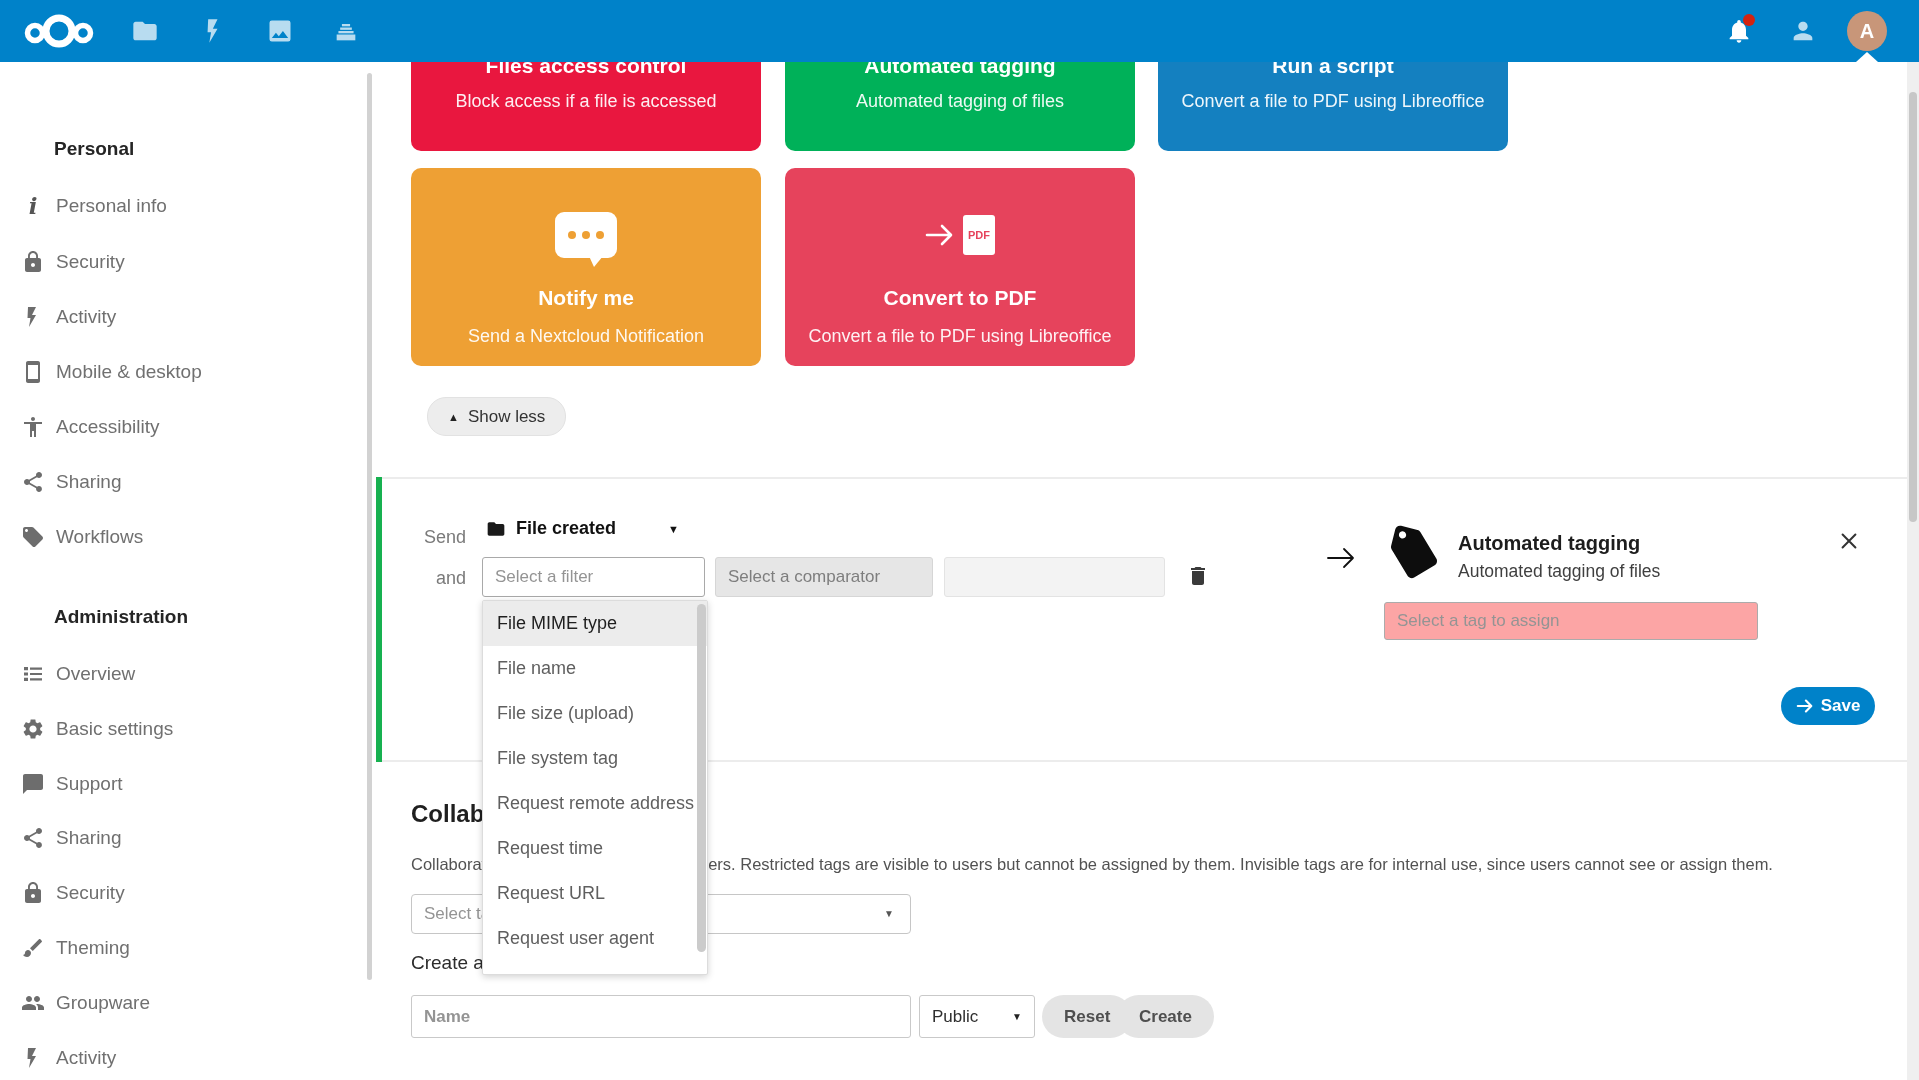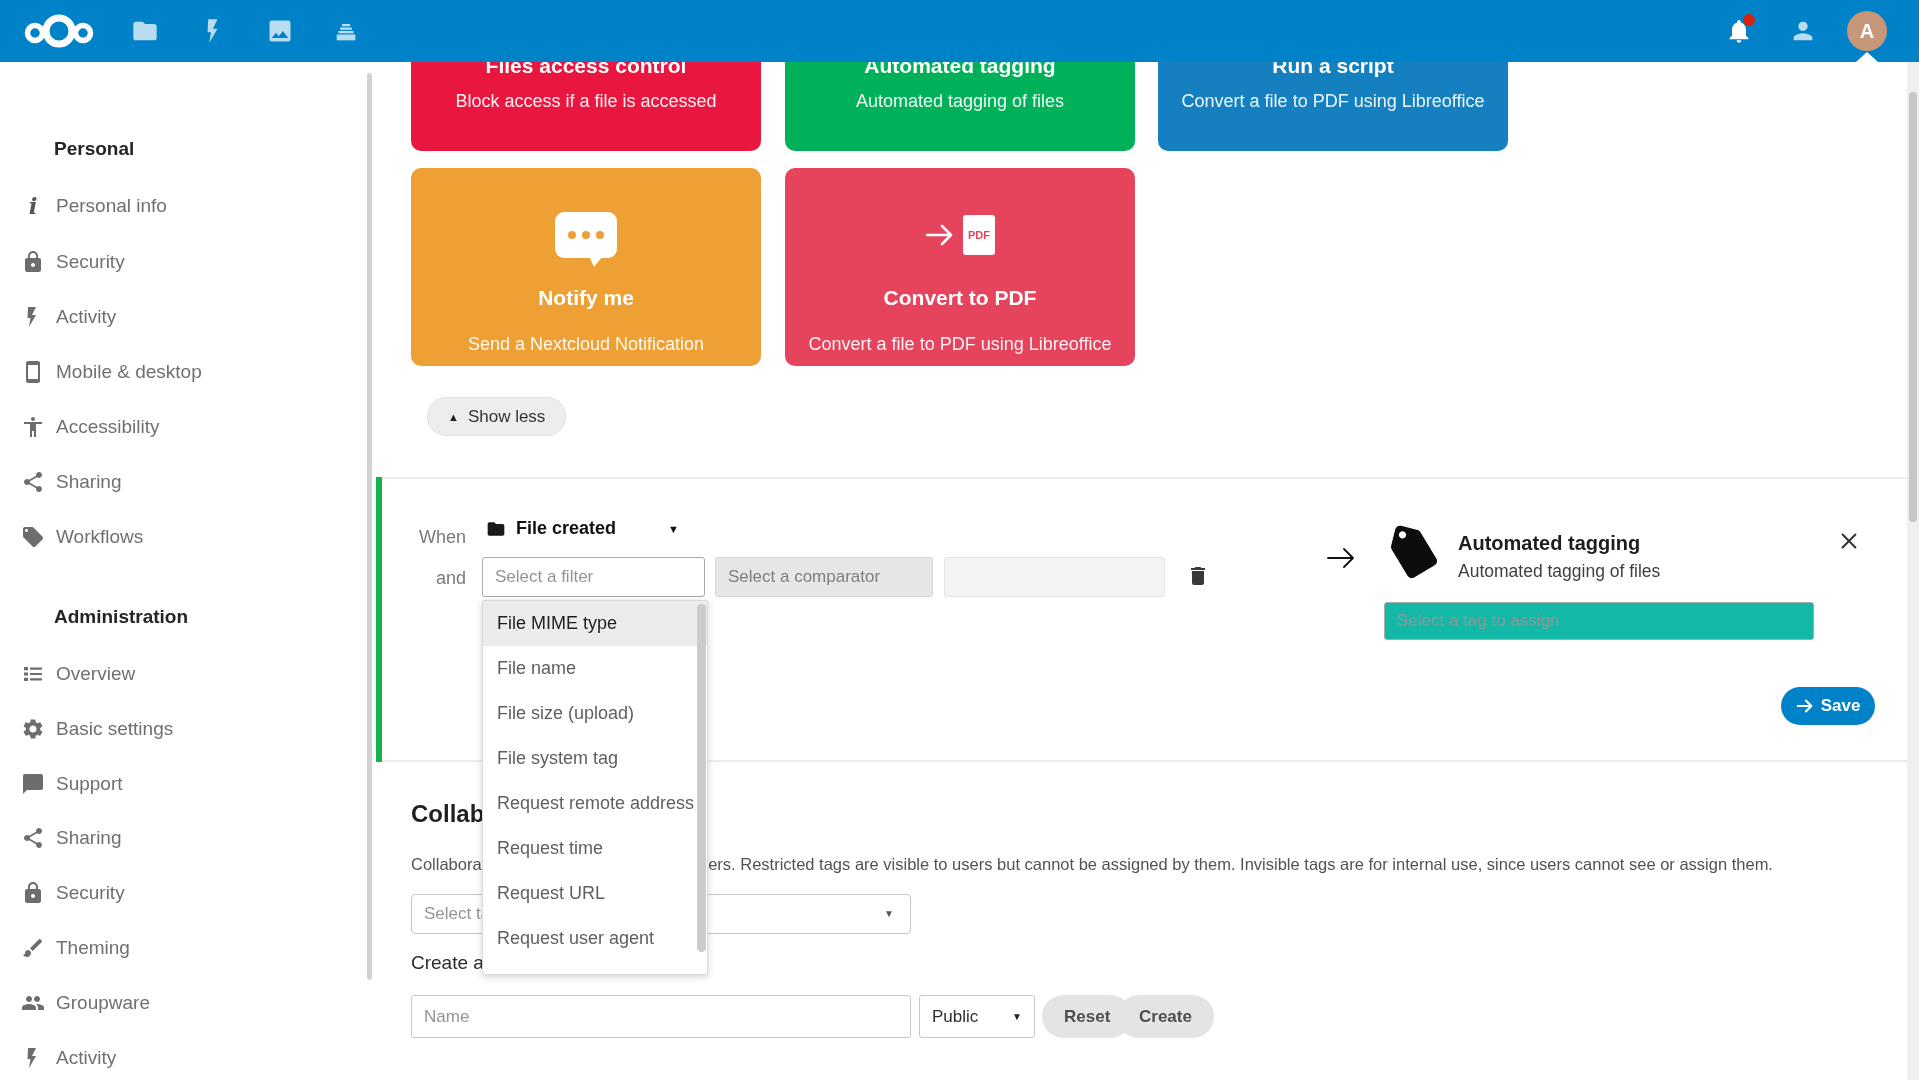--- a/index.html
+++ b/index.html
@@ -30,21 +30,21 @@
   .side-scrollbar{position:absolute;left:367px;top:11px;width:5px;height:907px;background:#d2d2d2;border-radius:3px;}
 
   
   .card{position:absolute;width:350px;border-radius:10px;color:#fff;text-align:center;cursor:pointer;}
   .card .ctitle{font-size:21px;font-weight:bold;}
   .card .csub{font-size:18px;color:rgba(255,255,255,.93);margin-top:13px;}
   .card.r1{top:25px;height:126px;padding-top:0;}
   .card.r1 .ctitle{margin-top:29px;}
   .card.r2{top:168px;height:198px;}
   .card.r2 .ctitle{margin-top:20px;}
-  .card.r2 .csub{margin-top:24px;}
+  .card.r2 .csub{margin-top:16px;}
   .cicon{height:62px;margin-top:36px;display:flex;align-items:center;justify-content:center;}
   .bubble{position:relative;width:62px;height:46px;background:#fff;border-radius:9px;display:flex;align-items:center;justify-content:center;gap:6px;}
   .bubble:after{content:"";position:absolute;left:34px;bottom:-9px;width:0;height:0;
                 border-left:5px solid transparent;border-right:9px solid transparent;border-top:11px solid #fff;}
   .bubble .dot{width:8px;height:8px;border-radius:50%;}
   .pdfwrap{display:flex;align-items:center;gap:8px;}
   .pdfpage{width:32px;height:40px;background:#fff;border-radius:3px;display:flex;align-items:center;justify-content:center;}
   .pdfpage span{font-size:11px;font-weight:bold;letter-spacing:0;}
   .arrow-svg{stroke:#fff;stroke-width:2.6;fill:none;stroke-linecap:round;stroke-linejoin:round;}
 
@@ -68,39 +68,39 @@
   .f-filter{left:482px;top:557px;width:223px;height:40px;border:1px solid #a9a9a9;background:#fff;}
   .f-comp{left:715px;top:557px;width:218px;height:40px;border:1px solid #d6d6d6;background:#e6e6e6;}
   .f-comp::placeholder{color:#7e7e7e;}
   .f-val{left:944px;top:557px;width:221px;height:40px;border:1px solid #e3e3e3;background:#f3f3f3;}
   .trash{position:absolute;left:1186px;top:564px;width:24px;height:24px;fill:#3a3a3a;cursor:pointer;}
   .flow-arrow{position:absolute;left:1324px;top:541px;width:34px;height:34px;stroke:#111;stroke-width:1.8;fill:none;stroke-linecap:round;stroke-linejoin:round;}
   .big-tag{position:absolute;left:1385px;top:525px;width:58px;height:58px;fill:#0d0d0d;transform:rotate(14deg);}
   .act-title{position:absolute;left:1458px;top:532px;font-size:20px;font-weight:bold;color:#1d1d1d;}
   .act-sub{position:absolute;left:1458px;top:561px;font-size:17.5px;color:#3f3f3f;}
   .close-x{position:absolute;left:1838px;top:530px;width:22px;height:22px;stroke:#333;stroke-width:2.2;stroke-linecap:round;cursor:pointer;}
-  .tag-input{left:1384px;top:602px;width:430px;height:38px;border:1px solid #ababab;background:#14b8a6;}
+  .tag-input{left:1384px;top:602px;width:374px;height:38px;border:1px solid #ababab;background:#fca5a5;}
   .save-btn{position:absolute;left:1781px;top:687px;width:94px;height:38px;border-radius:19px;border:none;
             color:#fff;font-size:17px;font-weight:bold;display:flex;align-items:center;justify-content:center;gap:7px;cursor:pointer;font-family:inherit;}
   .save-btn svg{width:18px;height:18px;stroke:#fff;stroke-width:2.4;fill:none;stroke-linecap:round;stroke-linejoin:round;}
 
   
   .dropdown{position:absolute;left:482px;top:600px;width:224px;height:373px;background:#fff;
             border:1px solid #dcdcdc;box-shadow:0 2px 7px rgba(0,0,0,.18);z-index:30;border-radius:2px;}
   .dd-item{height:45px;line-height:45px;padding-left:14px;font-size:18px;color:#5f5f5f;cursor:pointer;white-space:nowrap;}
   .dd-item.hl{background:#ececec;color:#1f1f1f;}
   .dd-scroll{position:absolute;right:1px;top:3px;width:9px;height:348px;background:#cbcbcb;border-radius:5px;}
 
   
   .tags-h{position:absolute;left:411px;top:800px;font-size:24px;font-weight:bold;color:#1f1f1f;}
   .tags-p{position:absolute;left:411px;top:855px;font-size:16.5px;color:#525252;white-space:nowrap;}
   .sel-tag{left:411px;top:894px;width:500px;height:40px;border:1px solid #c6c6c6;background:#fff;border-radius:4px;}
   .sel-caret{position:absolute;font-size:10px;color:#555;}
   .create-lbl{position:absolute;left:411px;top:952px;font-size:19px;color:#2c2c2c;}
-  .name-input{left:411px;top:995px;width:500px;height:43px;border:1px solid #c9c9c9;background:#fff;border-radius:3px;}
+  .name-input{left:411px;top:995px;width:500px;height:43px;border:1px solid #c9c9c9;background:#fff;border-radius:3px;font-weight:bold;}
   .pub-sel{position:absolute;left:919px;top:995px;width:116px;height:43px;border:1px solid #c9c9c9;background:#fff;border-radius:3px;
            box-sizing:border-box;display:flex;align-items:center;justify-content:space-between;padding:0 12px;cursor:pointer;}
   .pub-sel .pv{font-size:17px;color:#2e2e2e;}
   .pill-btn{position:absolute;top:995px;height:43px;border:none;border-radius:22px;background:#e4e4e4;
             color:#4f4f4f;font-size:17px;font-weight:bold;font-family:inherit;padding:0 22px;cursor:pointer;}
 
   
   .rscroll-track{position:absolute;left:1907px;top:62px;width:12px;height:1018px;background:#efefef;}
   .rscroll-thumb{position:absolute;left:1909px;top:92px;width:8px;height:430px;background:#c7c7c7;border-radius:4px;}
 </style>
@@ -345,21 +345,21 @@
   </div>
 
   <div class="showless">
     <span class="tri">▲</span>
     <span class="txt">Show less</span>
   </div>
 
   <div class="rule-sec"></div>
   <div class="green-bar" style="background-color: rgb(23, 177, 80);"></div>
 
-  <div class="lbl" style="left:406px;top:527px">When</div>
+  <div class="lbl" style="left:406px;top:527px">Send</div>
   <div class="event-sel">
     <svg viewBox="0 0 24 24">
         <use href="#g-folder"></use>
       </svg>
     <span class="ev">File created</span>
     <span class="caret">▼</span>
   </div>
 
   <div class="lbl" style="left:406px;top:568px">and</div>
   <input class="inp f-filter" readonly="" placeholder="Select a filter" style="">

